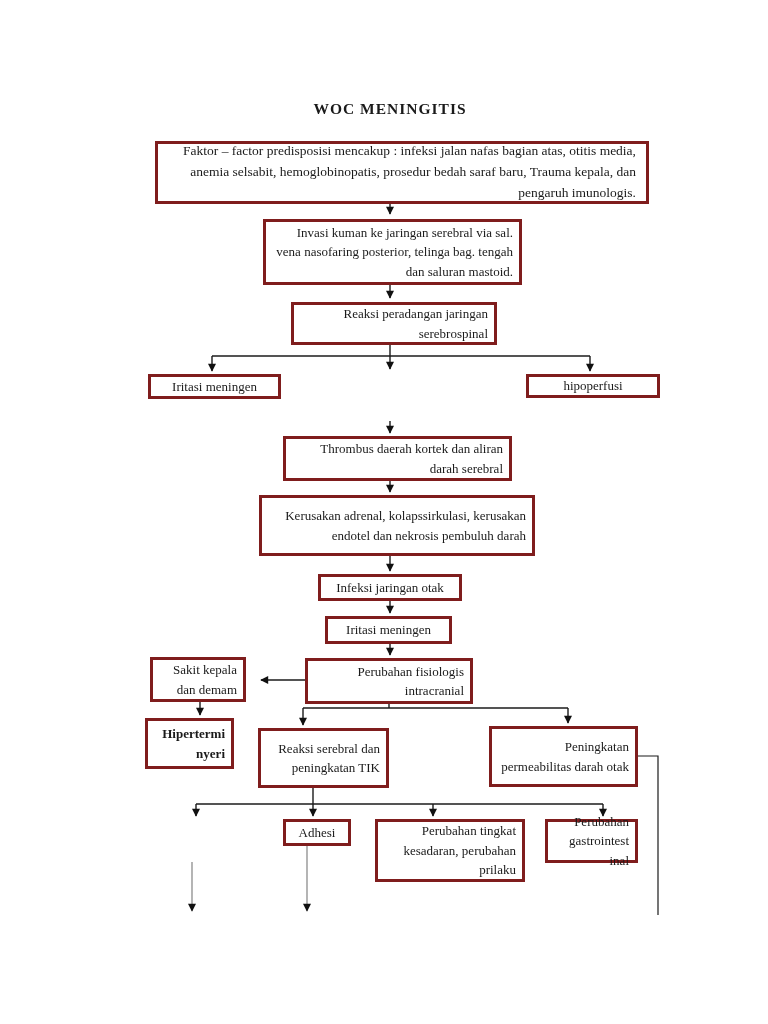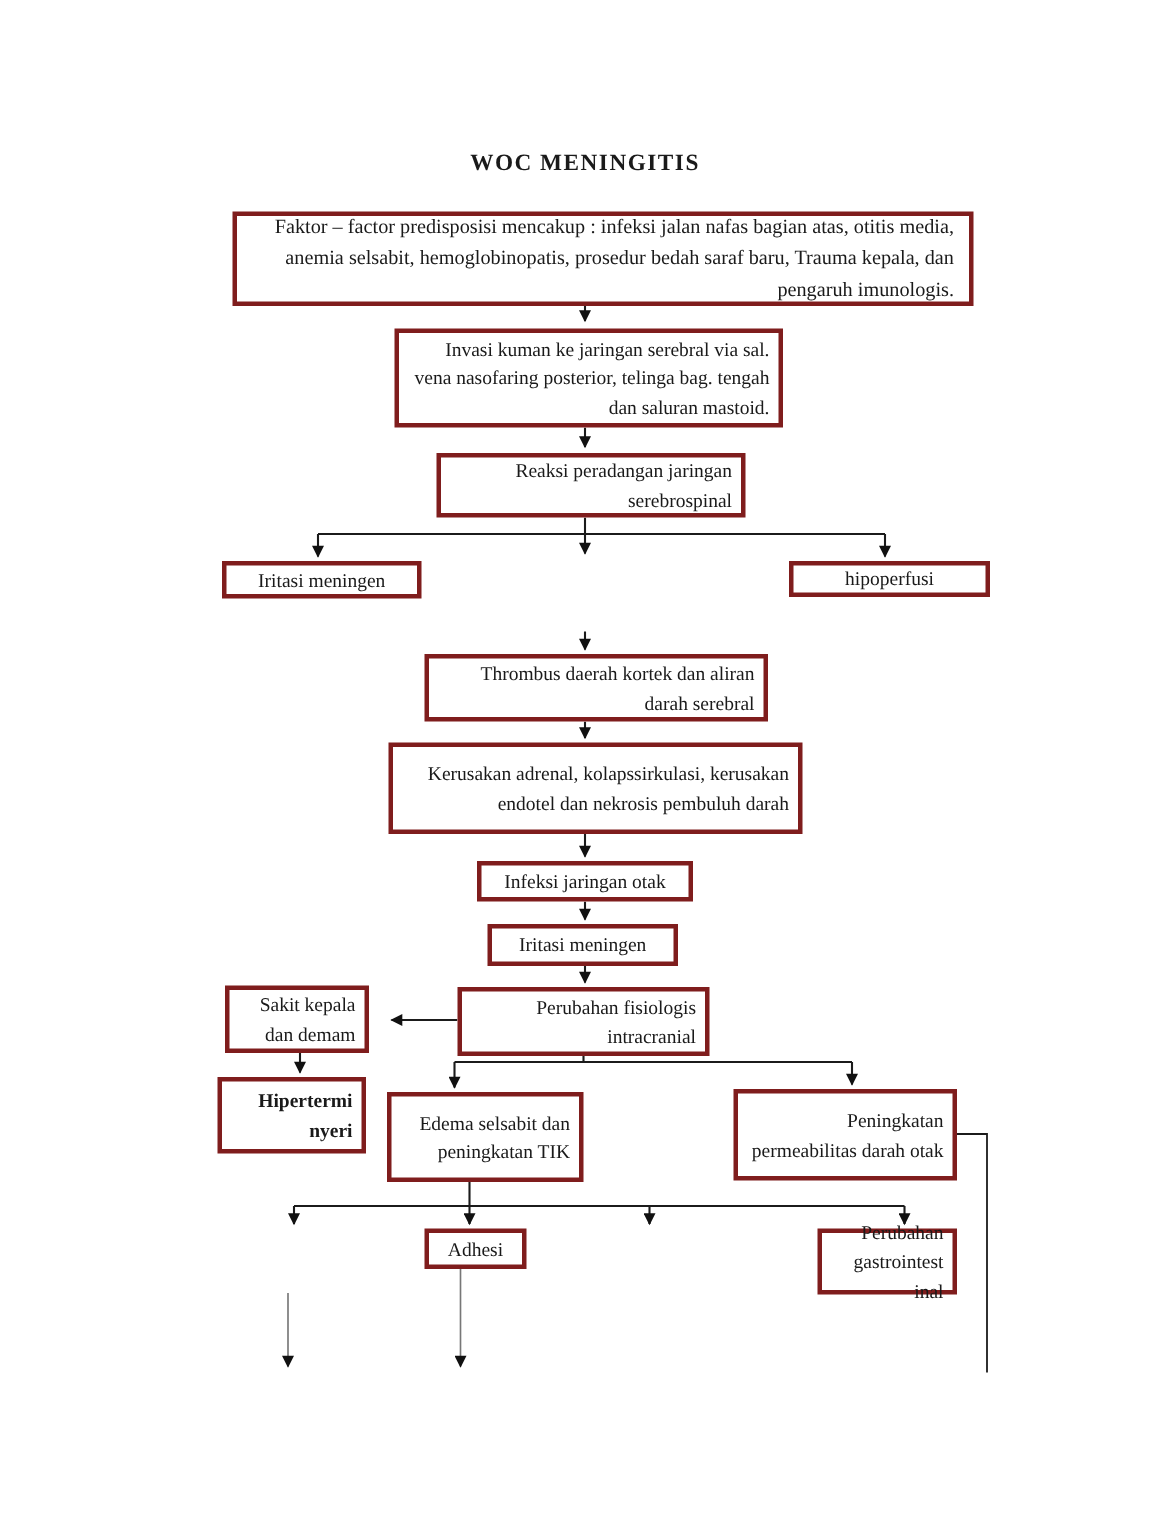--- a/index.html
+++ b/index.html
@@ -25,21 +25,21 @@
   .b-reaksi{left:291px;top:302px;width:206px;height:43px;}
   .b-eksudat{left:148px;top:374px;width:133px;height:25px;}
   .b-gangguan{left:297px;top:372px;width:192px;height:49px;}
   .b-hipoperfusi{left:526px;top:374px;width:134px;height:24px;}
   .b-thrombus{left:283px;top:436px;width:229px;height:45px;}
   .b-kerusakan{left:259px;top:495px;width:276px;height:61px;}
   .b-infeksi{left:318px;top:574px;width:144px;height:27px;}
   .b-iritasi{left:325px;top:616px;width:127px;height:28px;}
   .b-sakit{left:150px;top:657px;width:96px;height:45px;}
   .b-fisiologis{left:305px;top:658px;width:168px;height:46px;}
-  .b-hipertermi{left:145px;top:718px;width:99px;height:51px;}
+  .b-hipertermi{left:145px;top:718px;width:89px;height:51px;}
   .b-edema{left:258px;top:728px;width:131px;height:60px;}
   .b-peningkatan{left:489px;top:726px;width:149px;height:61px;}
   .b-penekaman{left:148px;top:819px;width:116px;height:43px;}
   .b-adhesi{left:283px;top:819px;width:68px;height:27px;}
   .b-tingkat{left:375px;top:819px;width:150px;height:63px;}
   .b-gastro{left:545px;top:819px;width:93px;height:44px;}
 </style>
 </head>
 <body>
 
@@ -96,18 +96,19 @@
   <div class="box b-reaksi">Reaksi peradangan jaringan serebrospinal</div>
   <div class="box b-eksudat">Iritasi meningen</div>
   <div class="box b-hipoperfusi">hipoperfusi</div>
   <div class="box b-thrombus">Thrombus daerah kortek dan aliran darah serebral</div>
   <div class="box b-kerusakan">Kerusakan adrenal, kolapssirkulasi, kerusakan endotel dan nekrosis pembuluh darah</div>
   <div class="box b-infeksi">Infeksi jaringan otak</div>
   <div class="box b-iritasi">Iritasi meningen</div>
   <div class="box b-sakit">Sakit kepala dan demam</div>
   <div class="box b-fisiologis">Perubahan fisiologis intracranial</div>
   <div class="box b-hipertermi bold">Hipertermi nyeri</div>
-  <div class="box b-edema">Edema selsabit dan peningkatan TIK</div>
+  <div class="box b-edema">Reaksi serebral dan peningkatan TIK</div>
   <div class="box b-peningkatan">Peningkatan permeabilitas darah otak</div>
   <div class="box b-adhesi">Adhesi</div>
+  <div class="box b-tingkat">Perubahan tingkat kesadaran, perubahan prilaku</div>
   <div class="box b-gastro">Perubahan gastrointest inal</div>
 
 </div>
 
 </body></html>

